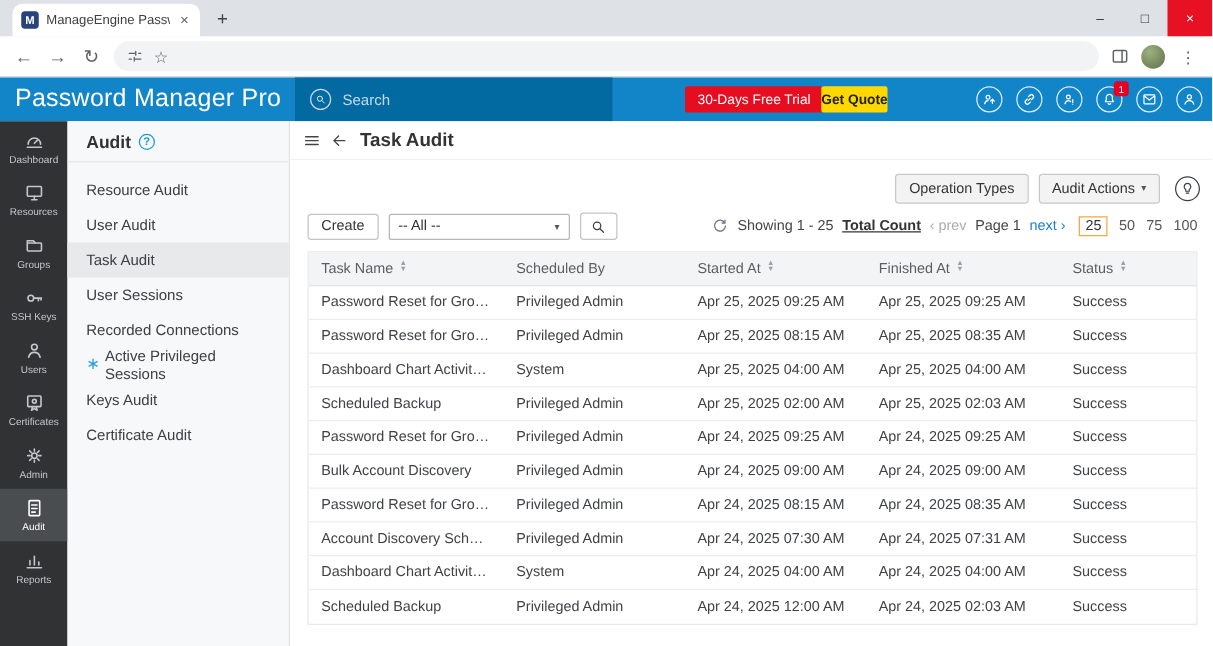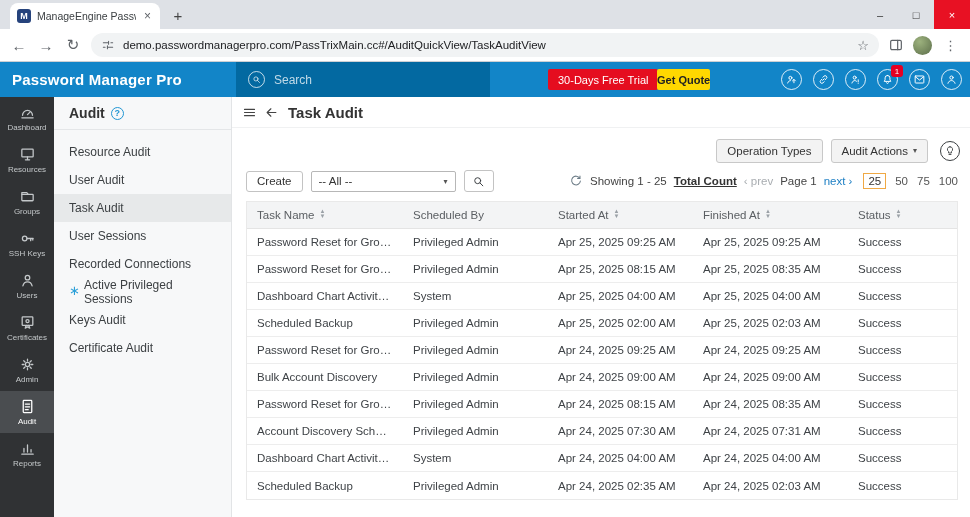--- a/index.html
+++ b/index.html
@@ -24,21 +24,21 @@
   .omni-icon svg { width:14px; height:14px; }
   .url { flex:1; white-space:nowrap; overflow:hidden; }
   .star { color:#5f6368; font-size:13px; cursor:pointer; }
   .side-panel { width:16px; height:16px; color:#5f6368; cursor:pointer; }
   .side-panel svg { width:16px; height:16px; }
   .b-avatar { width:19px; height:19px; border-radius:50%; background:radial-gradient(circle at 35% 30%, #9db27e, #5c6e4a); cursor:pointer; }
   .dots { color:#5f6368; font-size:13px; cursor:pointer; padding:0 3px; }
 
   
   .appheader { position:relative; height:35px; background:#1285c8; }
-  .logo { position:absolute; left:12px; top:0; height:35px; display:flex; align-items:center; color:#fff; font-size:15px; font-weight:bold; letter-spacing:.2px; }
+  .logo { position:absolute; left:12px; top:0; height:35px; display:flex; align-items:center; color:#fff; font-size:20px; font-weight:normal; letter-spacing:.2px; }
   .hsearch { position:absolute; left:236px; top:0; width:254px; height:35px; background:#0369a1; display:flex; align-items:center; gap:9px; padding:0 12px; }
   .hsearch-circle { width:17px; height:17px; border:1px solid rgba(255,255,255,.75); border-radius:50%; display:flex; align-items:center; justify-content:center; color:#fff; flex:0 0 17px; }
   .hsearch-circle svg { width:9px; height:9px; }
   .hsearch input { background:transparent; border:none; outline:none; color:#fff; font-size:12px; width:170px; font-family:"Liberation Sans",sans-serif; }
   .hsearch input::placeholder { color:rgba(255,255,255,.75); }
   .trial { position:absolute; left:548px; top:7px; height:21px; background:#e50d1f; color:#fff; font-size:11px; border:none; border-radius:2px; padding:0 10px; display:flex; align-items:center; cursor:pointer; font-family:"Liberation Sans",sans-serif; }
   .quote { position:absolute; left:657px; top:7px; height:21px; background:#ffd800; color:#222; font-weight:bold; font-size:11px; border:none; border-radius:2px; padding:0 0; display:flex; align-items:center; cursor:pointer; font-family:"Liberation Sans",sans-serif; }
   .hicons { position:absolute; right:8px; top:0; height:35px; display:flex; align-items:center; gap:11px; }
   .hicon { position:relative; width:21px; height:21px; border:1px solid rgba(255,255,255,.85); border-radius:50%; color:#fff; display:flex; align-items:center; justify-content:center; cursor:pointer; }
   .hicon svg { width:13px; height:13px; }
@@ -122,21 +122,20 @@
       </div>
     </div>
     <div class="addressbar">
       <span class="navbtn">←</span>
       <span class="navbtn">→</span>
       <span class="navbtn">↻</span>
       <div class="omnibox">
         <span class="omni-icon"><svg viewBox="0 0 24 24" fill="none" stroke="currentColor" stroke-width="1.8" stroke-linecap="round" stroke-linejoin="round">
               <path d="M4 8h9M17 8h3M13 5.5v5M4 16h3M11 16h9M11 13.5v5"></path>
             </svg></span>
-        <span class="url">demo.passwordmanagerpro.com/PassTrixMain.cc#/AuditQuickView/TaskAuditView</span>
         <span class="star">☆</span>
       </div>
       <span class="side-panel"><svg viewBox="0 0 24 24" fill="none" stroke="currentColor" stroke-width="1.8" stroke-linecap="round" stroke-linejoin="round">
             <rect x="4" y="5" width="16" height="14" rx="2"></rect>
             <path d="M14.5 5v14"></path>
           </svg></span>
       <span class="b-avatar"></span>
       <span class="dots">⋮</span>
     </div>
   </div>
@@ -478,21 +477,21 @@
           <div class="tr">
             <div class="td c0">Dashboard Chart Activity Sche...</div>
             <div class="td c1">System</div>
             <div class="td c2">Apr 24, 2025 04:00 AM</div>
             <div class="td c3">Apr 24, 2025 04:00 AM</div>
             <div class="td c4">Success</div>
           </div>
           <div class="tr">
             <div class="td c0">Scheduled Backup</div>
             <div class="td c1">Privileged Admin</div>
-            <div class="td c2">Apr 24, 2025 02:35 AM</div>
+            <div class="td c2">Apr 24, 2025 12:00 AM</div>
             <div class="td c3">Apr 24, 2025 02:03 AM</div>
             <div class="td c4">Success</div>
           </div>
         </div>
     </div>
   </main>
 
 </div>
 
 </body></html>

